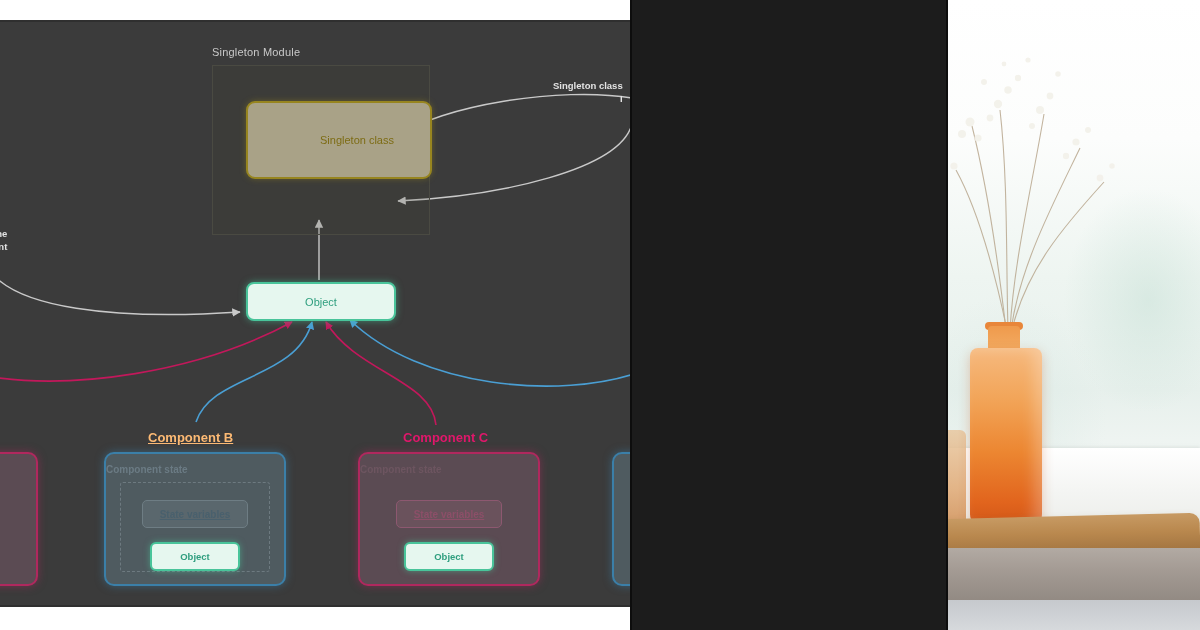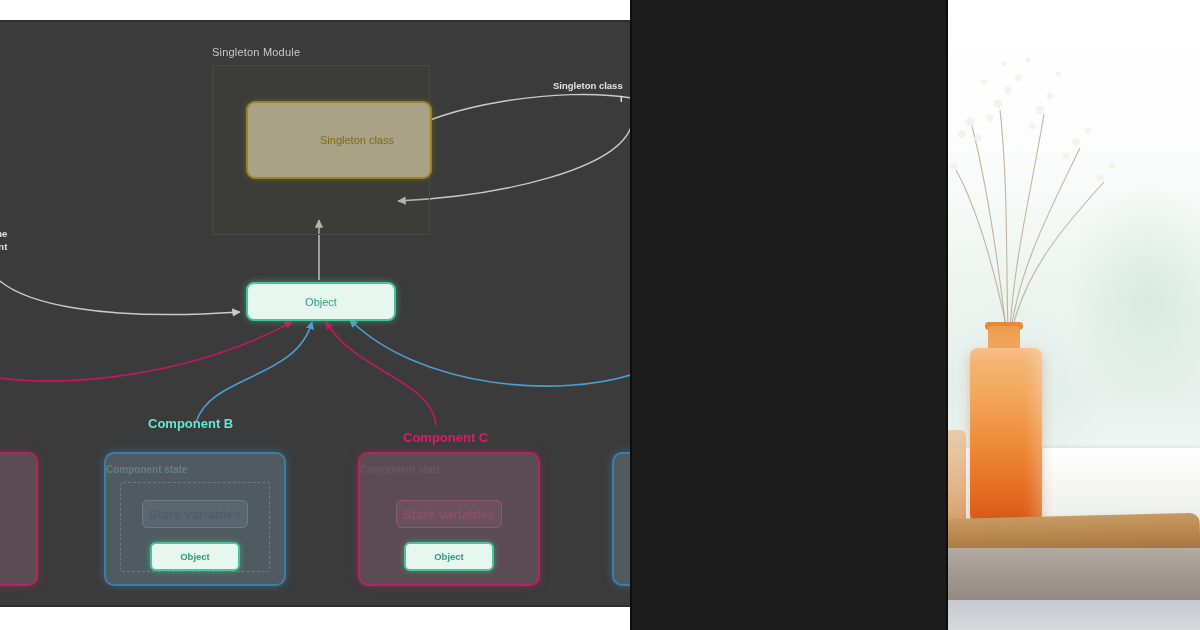--- a/index.html
+++ b/index.html
@@ -33,39 +33,39 @@
        background:#e6f7ef;border:2px solid #49c49a;box-shadow:0 0 7px rgba(73,196,154,.55);
        display:flex;align-items:center;justify-content:center;}
   .object-main span{font-size:11px;color:#2e9e7e;font-weight:500;}
 
   .note{position:absolute;font-size:9.5px;color:#e3e3e3;line-height:1.35;font-weight:600;white-space:pre;}
   .note-left{left:-46px;top:208px;text-align:right;}
   .note-right{left:553px;top:60px;text-align:right;}
 
   
   .comp-label{position:absolute;font-size:13px;font-weight:bold;}
-  .comp-label.b{left:148px;top:396px;color:#5eead4;}
+  .comp-label.b{left:148px;top:410px;color:#fdba74;text-decoration:underline;}
   .comp-label.c{left:403px;top:410px;color:#e0176b;}
 
   
   .comp-card{position:absolute;border-radius:10px;}
   .comp-b{left:104px;top:432px;width:178px;height:130px;background:#4f5b60;border:2px solid #3b7fa8;box-shadow:0 0 9px rgba(59,127,168,.55);}
   .comp-c{left:358px;top:432px;width:178px;height:130px;background:#5b4b53;border:2px solid #b0285e;box-shadow:0 0 9px rgba(176,40,94,.5);}
   .comp-a{left:-28px;top:432px;width:62px;height:130px;background:#5b4b53;border:2px solid #b0285e;box-shadow:0 0 9px rgba(176,40,94,.5);}
   .comp-d{left:612px;top:432px;width:62px;height:130px;background:#4f5b60;border:2px solid #3b7fa8;box-shadow:0 0 9px rgba(59,127,168,.55);}
 
   .comp-state-title{position:absolute;left:0;right:0;top:10px;text-align:left;font-size:10px;font-weight:600;}
   .comp-b .comp-state-title{color:#6b7b84;}
   .comp-c .comp-state-title{color:#6d5560;}
 
   .state-dashed{position:absolute;left:14px;right:14px;top:28px;bottom:12px;border:1px dashed #6d7a80;border-radius:3px;}
   .comp-c .state-dashed{border:none;}
 
   .state-vars{position:absolute;left:36px;right:36px;top:46px;height:26px;border-radius:5px;
-       display:flex;align-items:center;justify-content:center;font-size:13px;font-weight:600;}
+       display:flex;align-items:center;justify-content:center;font-size:10px;font-weight:600;text-decoration:underline;}
   .comp-b .state-vars{background:#5a676d;border:1px solid #6e7d84;color:#49606d;}
   .comp-c .state-vars{background:#6a525c;border:1px solid #8d5870;color:#8c4f68;}
 
   .obj-small{position:absolute;left:44px;right:44px;top:88px;height:25px;border-radius:6px;
        background:#e6f7ef;border:2px solid #49c49a;box-shadow:0 0 6px rgba(73,196,154,.55);
        display:flex;align-items:center;justify-content:center;}
   .obj-small span{font-size:9.5px;color:#2e9e7e;font-weight:600;}
 
   
   .panel-dark{position:absolute;left:632px;top:0;width:316px;height:630px;background:#1c1c1c;}

